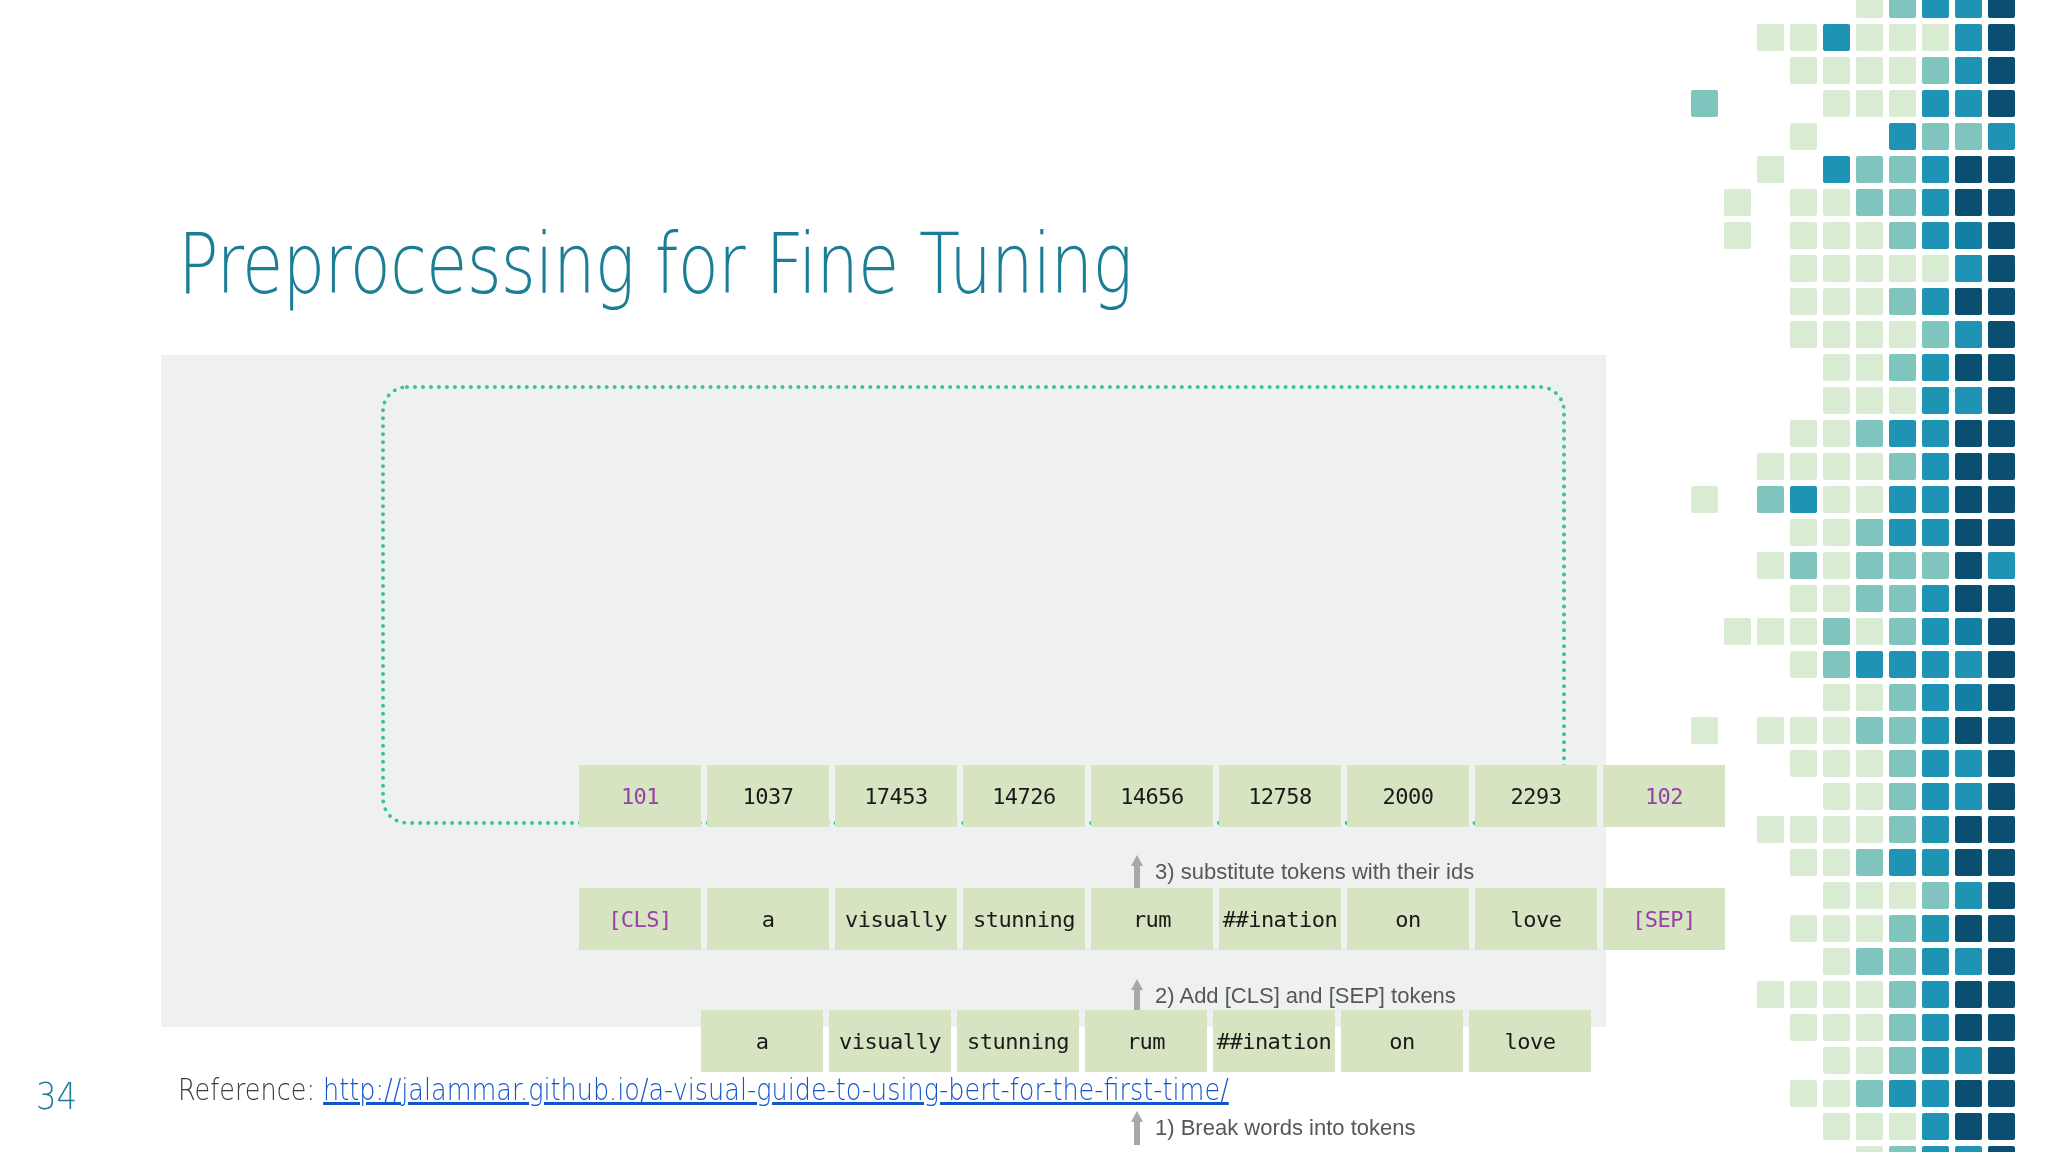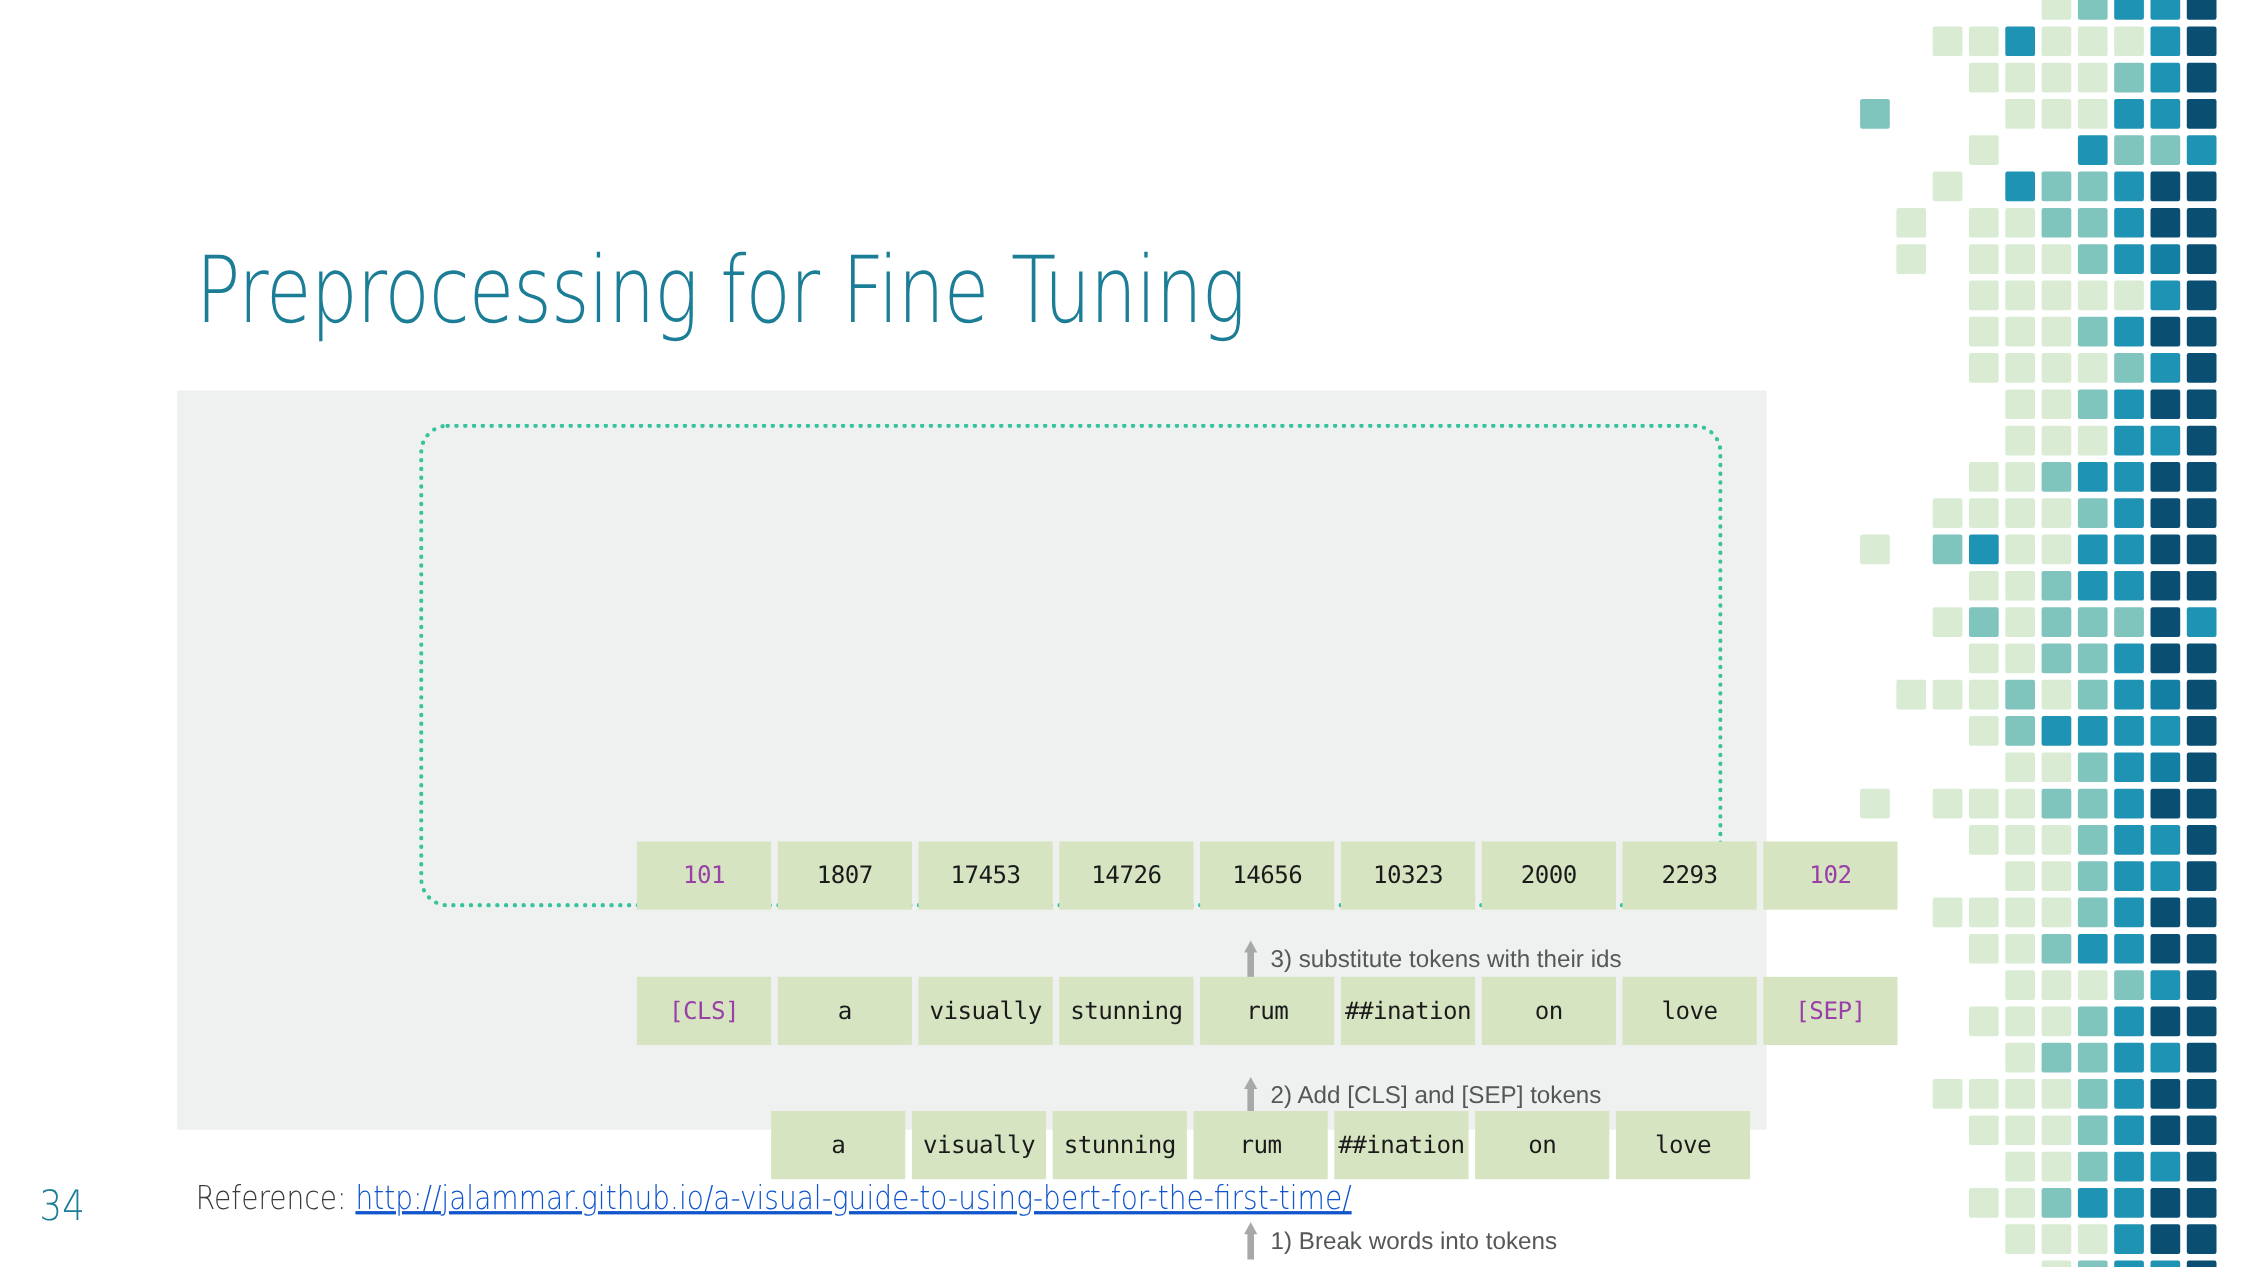--- a/index.html
+++ b/index.html
@@ -504,25 +504,25 @@
   </div>
 
 <div id="page-title">Preprocessing for Fine Tuning</div>
 
 <div id="diagram-panel">
   <div id="tokenization-region"></div>
 
 
   <div class="token-row" id="row-ids">
       <div class="token-cell special">101</div>
-      <div class="token-cell">1807</div>
+      <div class="token-cell">1037</div>
       <div class="token-cell">17453</div>
       <div class="token-cell">14726</div>
       <div class="token-cell">14656</div>
-      <div class="token-cell">10323</div>
+      <div class="token-cell">12758</div>
       <div class="token-cell">2000</div>
       <div class="token-cell">2293</div>
       <div class="token-cell special">102</div>
     </div>
 
   <div class="step" id="step-3">
     <span class="arrow-up">
         <span class="head"></span>
         <span class="shaft"></span>
       </span>

